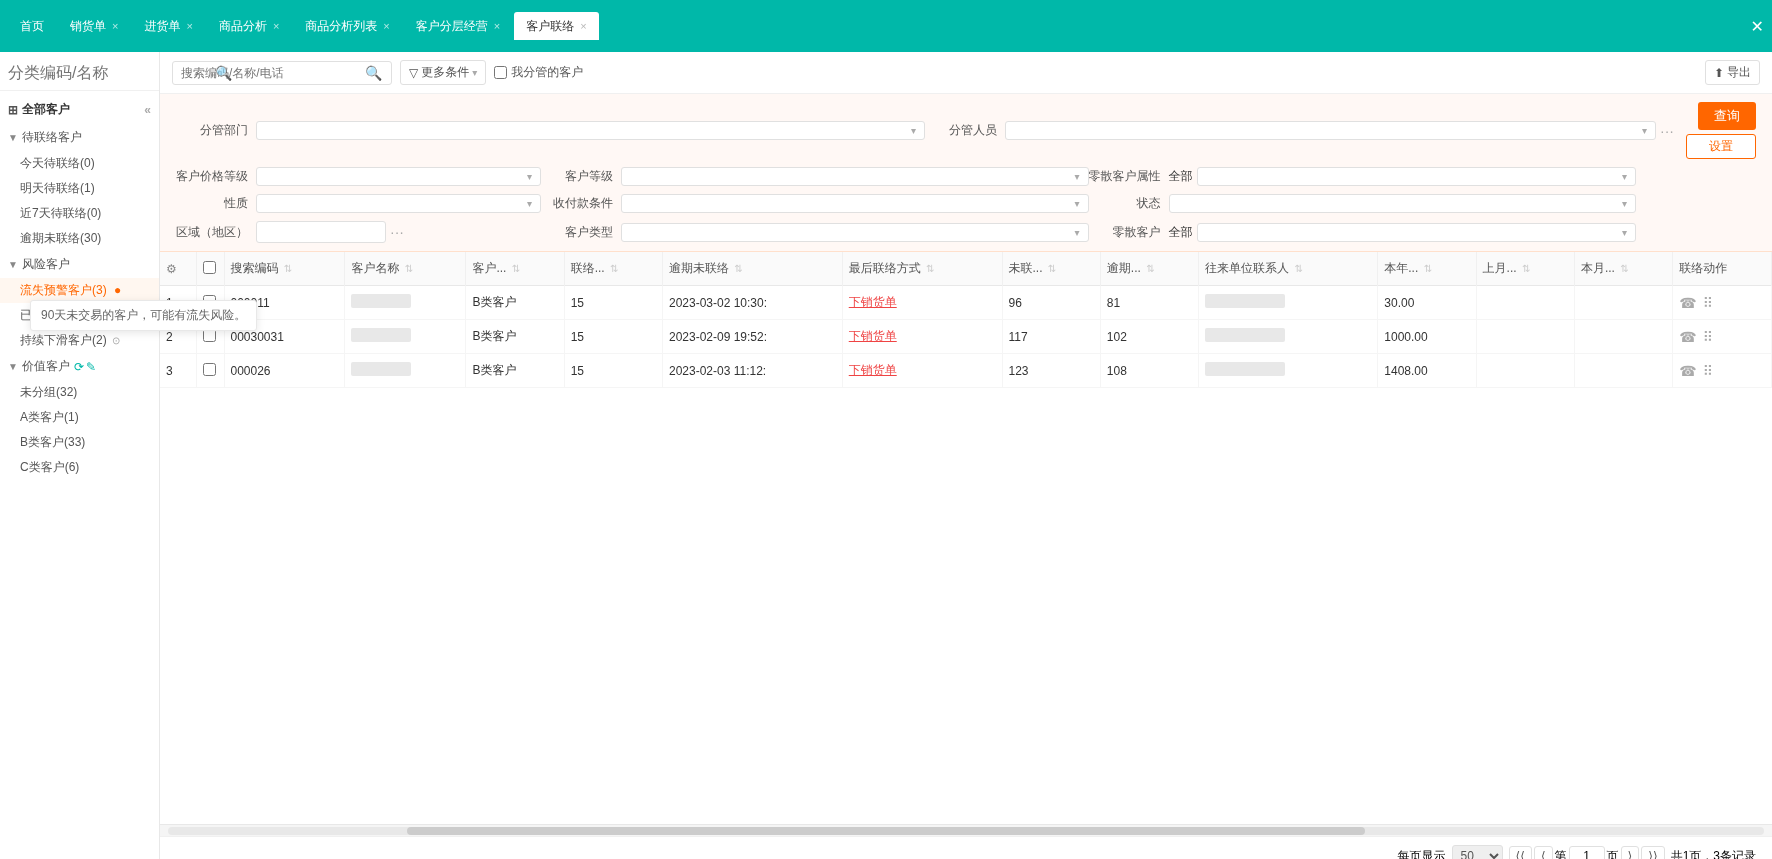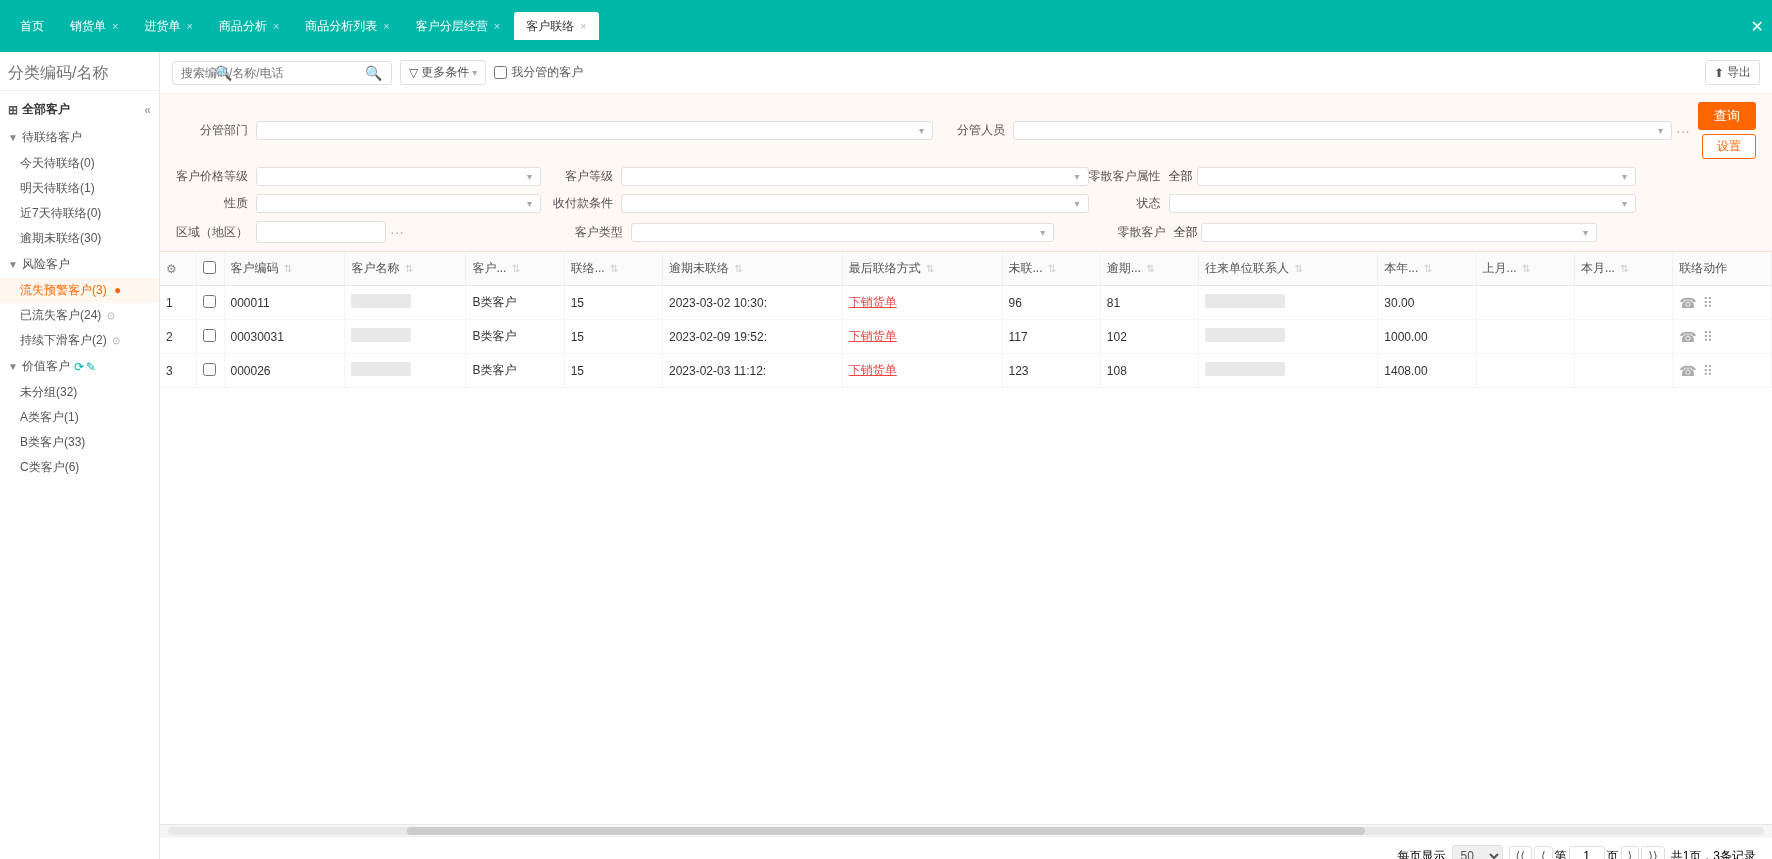--- a/index.html
+++ b/index.html
@@ -142,21 +142,21 @@
     
     .filter-panel {
       background: #fff8f5;
       border-bottom: 1px solid #ffe0cc;
       padding: 8px 16px;
     }
     .filter-row {
       display: flex; align-items: center;
       margin-bottom: 8px; gap: 0;
     }
-    .filter-row:last-child { margin-bottom: 0; gap: 39px; }
+    .filter-row:last-child { margin-bottom: 0; }
     .filter-field {
       display: flex; align-items: center;
       flex: 1;
     }
     .filter-label {
       color: #555; font-size: 12px;
       min-width: 80px; text-align: right;
       padding-right: 8px;
       white-space: nowrap;
     }
@@ -173,21 +173,21 @@
       padding: 3px 8px; background: #fff;
       cursor: pointer; justify-content: space-between;
     }
     .filter-select .placeholder { color: #bbb; }
     .filter-select .arrow { color: #aaa; font-size: 10px; }
     .filter-dots { color: #aaa; cursor: pointer; margin-left: 4px; font-size: 14px; }
     .query-btn {
       background: #f60; color: #fff;
       border: none; border-radius: 3px;
       padding: 5px 16px; cursor: pointer;
-      font-size: 13px; margin-left: 0;
+      font-size: 13px; margin-left: 16px;
     }
     .settings-btn {
       background: #fff; color: #f60;
       border: 1px solid #f60; border-radius: 3px;
       padding: 3px 10px; cursor: pointer;
       font-size: 12px; margin-left: 4px;
     }
     .filter-right-actions {
       display: flex; flex-direction: column;
       justify-content: center; gap: 4px;
@@ -368,20 +368,23 @@
     <div class="sidebar-item">
       <span>A类客户(1)</span>
     </div>
     <div class="sidebar-item">
       <span>B类客户(33)</span>
     </div>
     <div class="sidebar-item">
       <span>C类客户(6)</span>
     </div>
 
+    <div class="tooltip-box">
+      <span>90天未交易的客户，可能有流失风险。</span>
+    </div>
   </div>
 
   <div class="content-area">
 
     <div class="toolbar">
       <div class="search-input-wrap">
         <input type="text" style="font-size: 12px;" placeholder="搜索编码/名称/电话">
         <span class="si">🔍</span>
       </div>
       <div class="filter-btn">
@@ -505,21 +508,21 @@
       <table>
         <thead>
           <tr>
             <th style="width:36px;">
               <span class="gear-icon">⚙</span>
             </th>
             <th style="width:28px;">
               <input type="checkbox" style="">
             </th>
             <th>
-              <span>客户编码</span>
+              <span>搜索编码</span>
               <span class="sort-icon">⇅</span>
             </th>
             <th>
               <span>客户名称</span>
               <span class="sort-icon">⇅</span>
             </th>
             <th>
               <span>客户...</span>
               <span class="sort-icon">⇅</span>
             </th>

